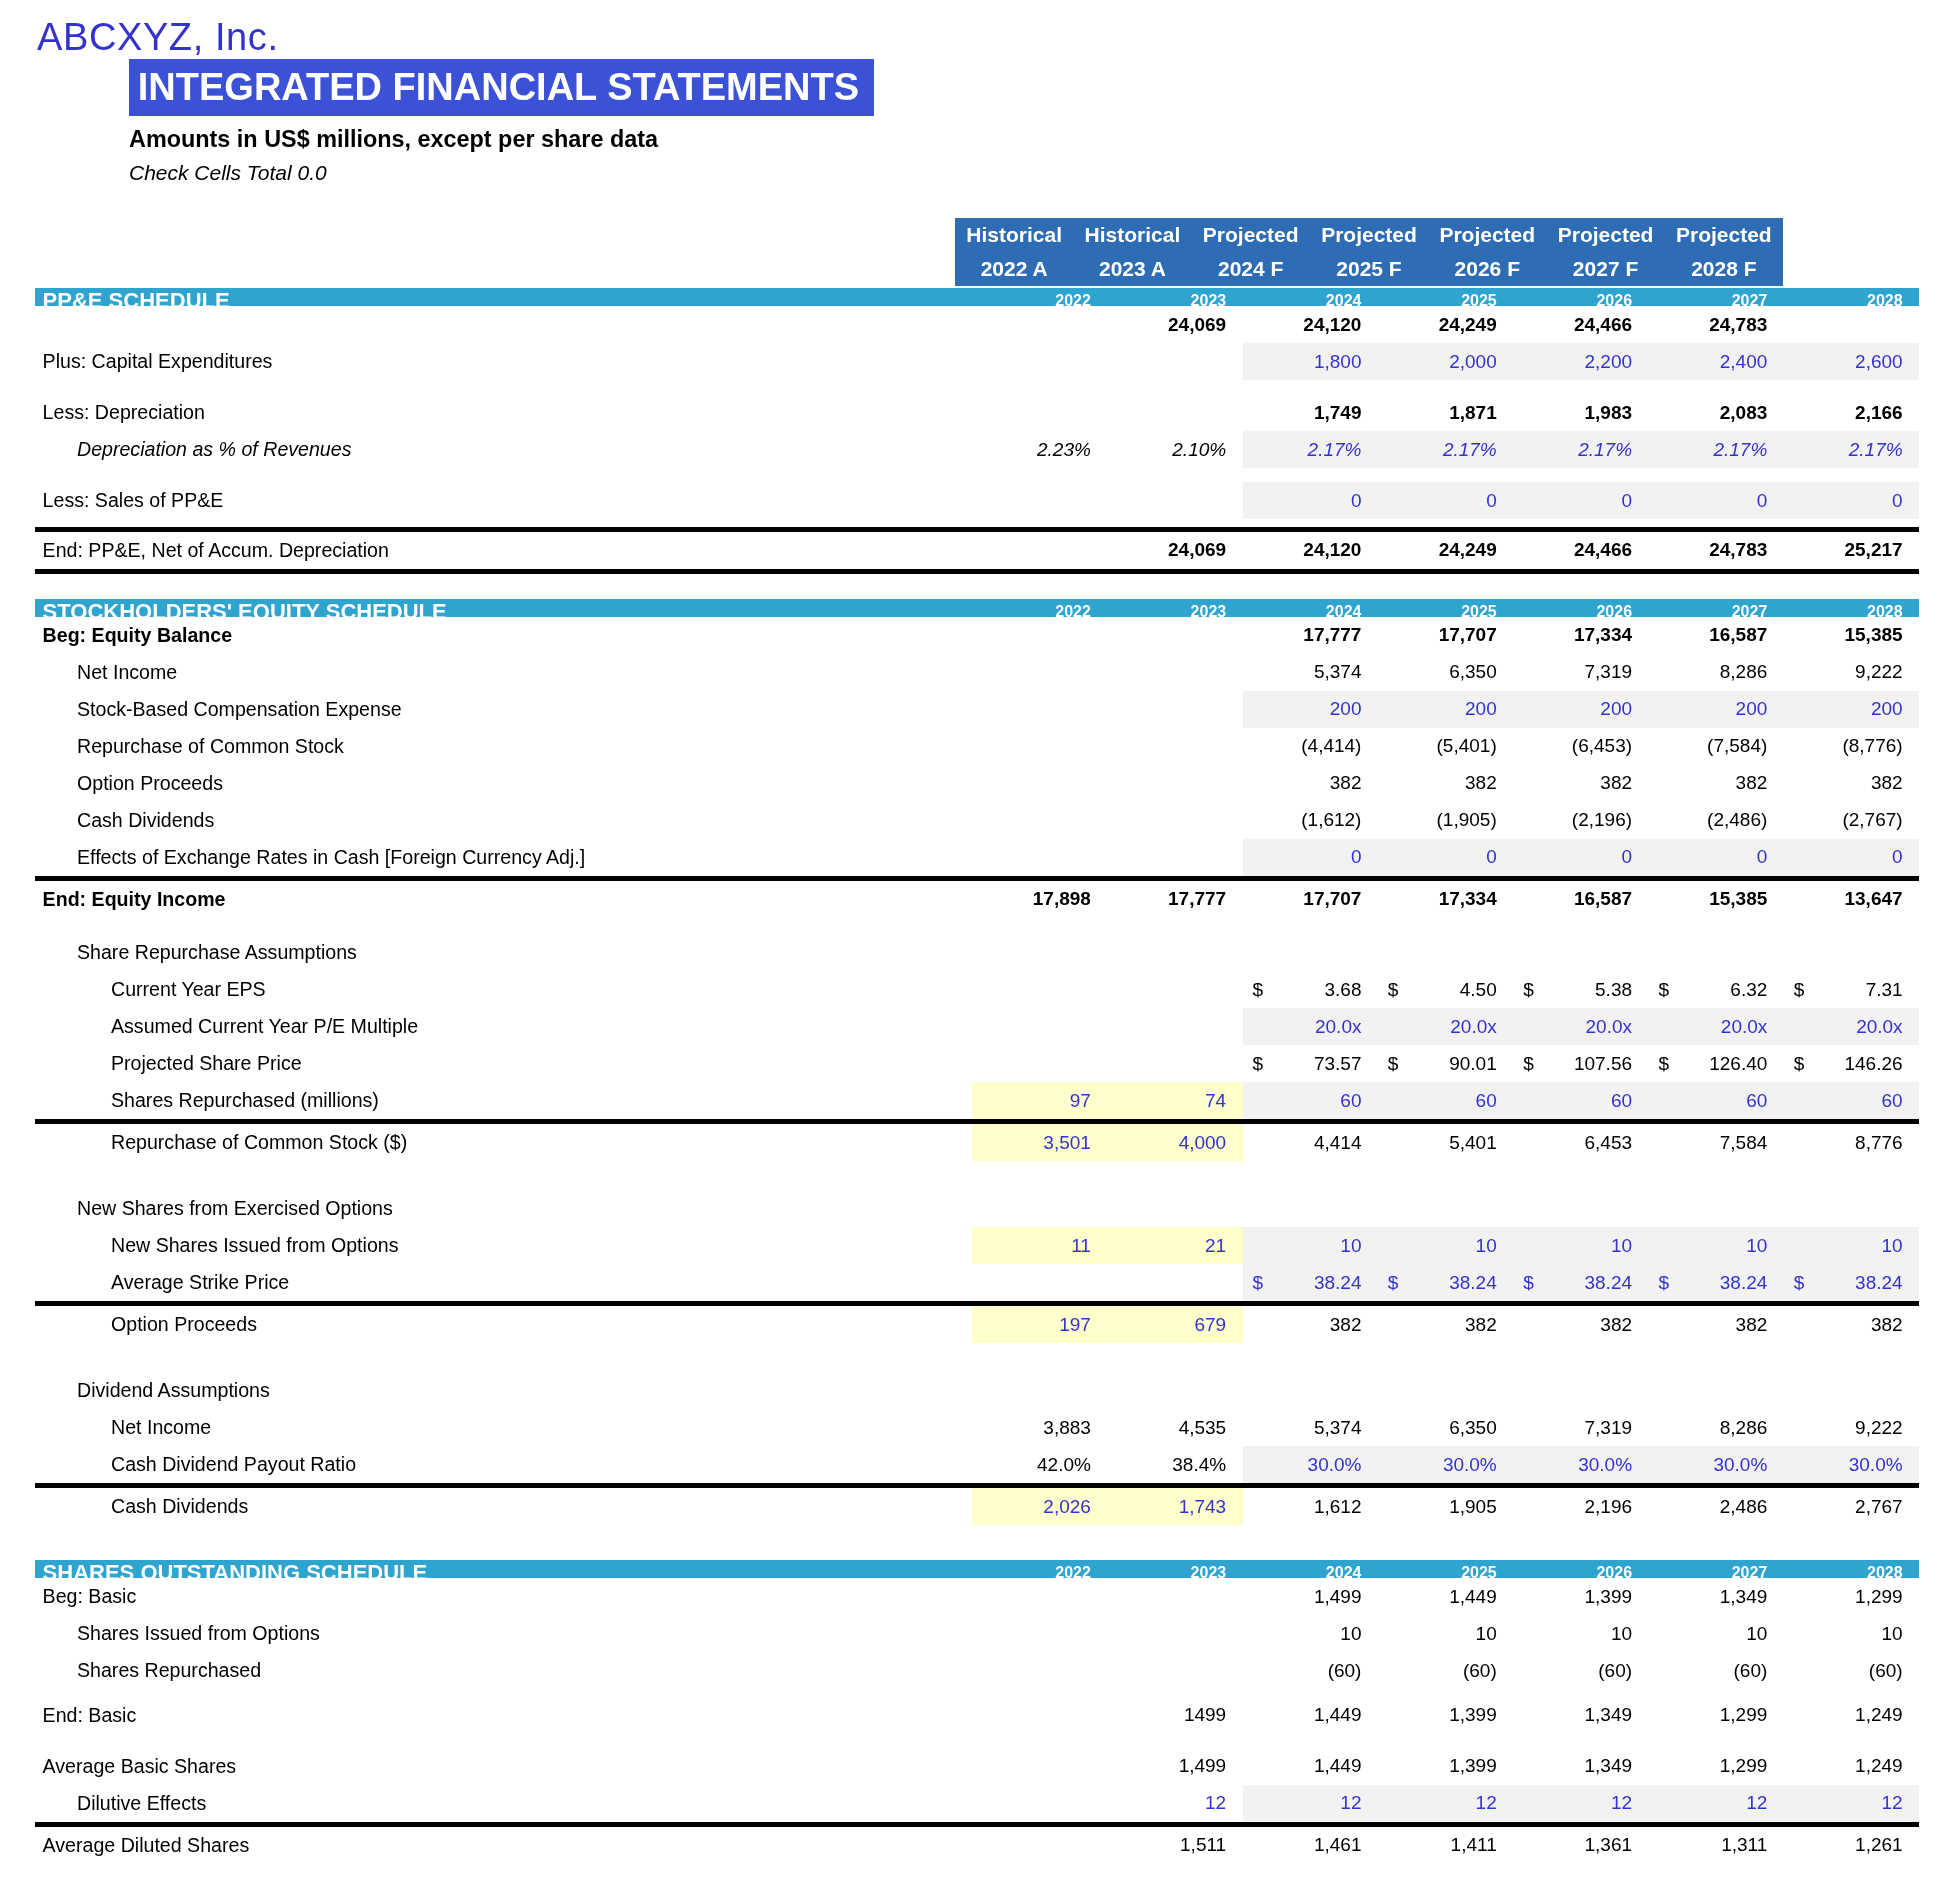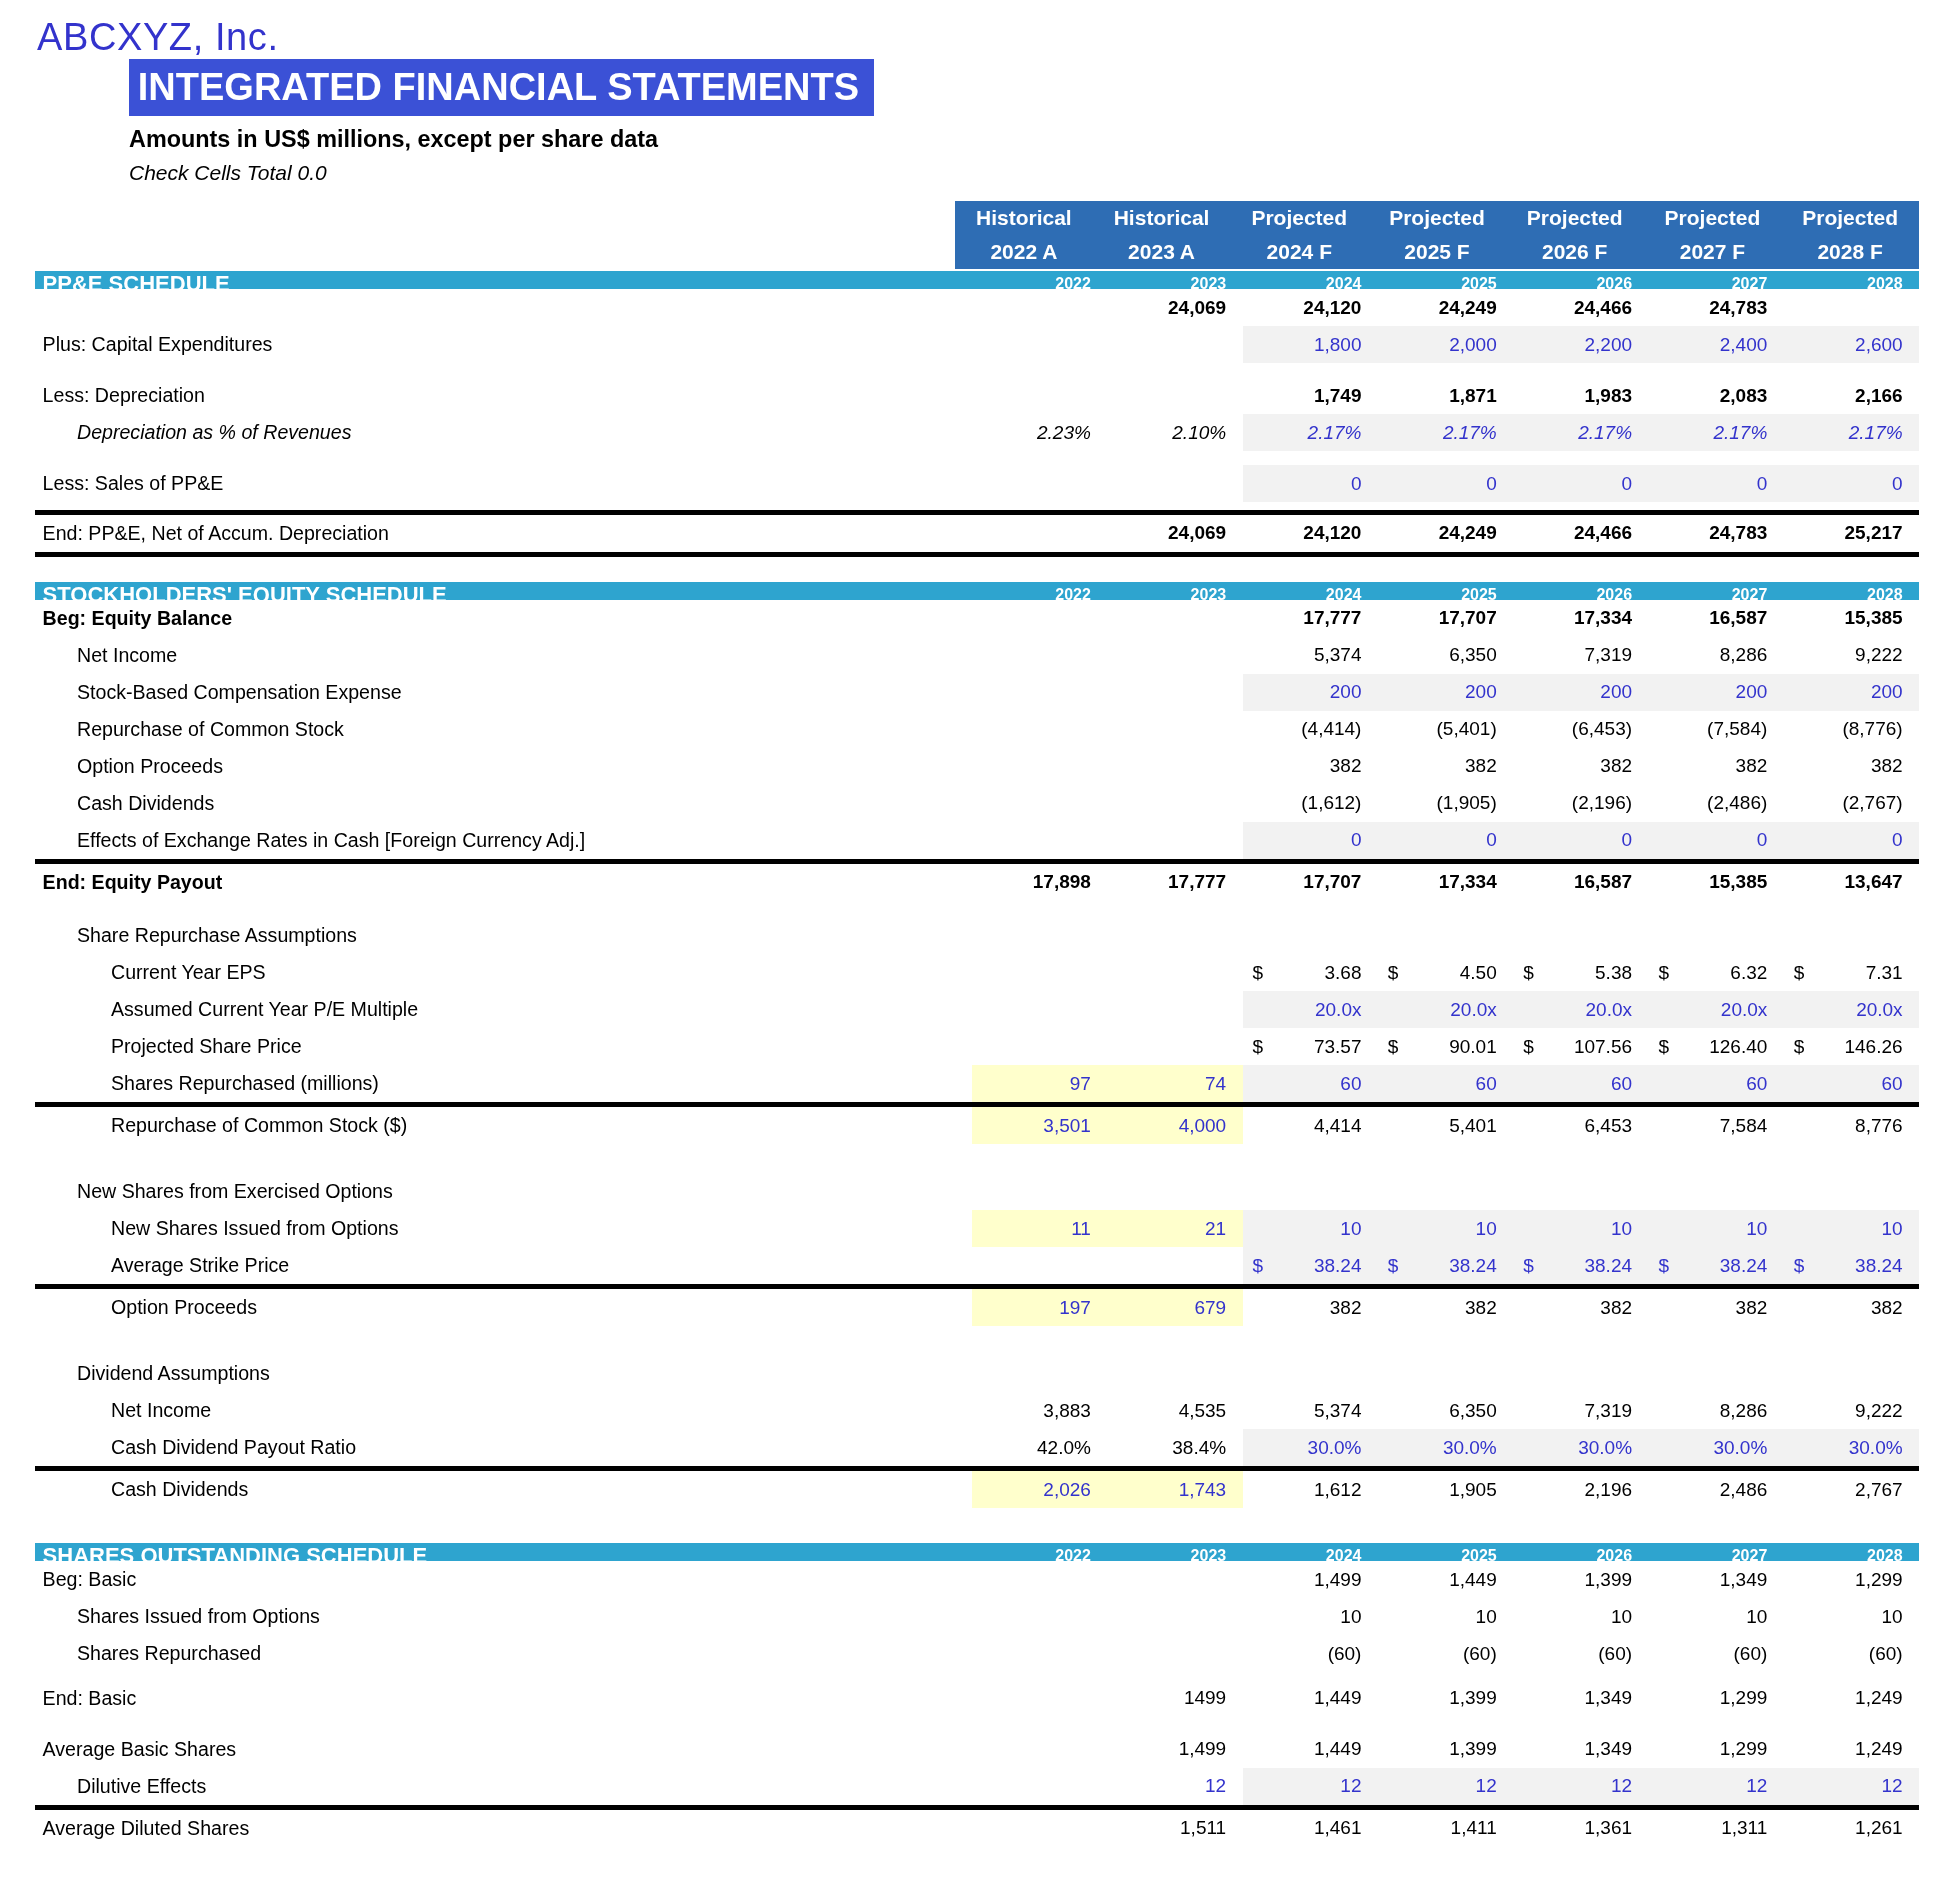--- a/index.html
+++ b/index.html
@@ -4,21 +4,21 @@
 <style>
   html,body{margin:0;padding:0;background:#ffffff;}
   body{width:1946px;height:1903px;overflow:hidden;font-family:"Liberation Sans",sans-serif;color:#000;}
   .logo{margin:16.4px 0 0 37px;font-size:38px;font-weight:normal;color:var(--logoBlue);letter-spacing:0.6px;}
   .title-block{margin-left:129px;}
   .title-bar{display:inline-block;background:var(--titleBlue);color:#fff;
              font-size:38px;font-weight:bold;padding:6.3px 15px 7.6px 8.8px;min-width:675px;box-sizing:border-box;}
   .subtitle{margin-top:10px;font-size:23.4px;font-weight:bold;}
   .check{margin-top:7.6px;font-size:21px;font-style:italic;}
   #table{margin-left:35px;width:1884px;}
-  .hband{margin-left:920px;width:964px;margin-top:16px;background:var(--hdrBlue);color:#fff;font-weight:bold;margin-bottom:2.5px;}
+  .hband{margin-left:920px;width:828px;margin-top:33px;background:var(--hdrBlue);color:#fff;font-weight:bold;margin-bottom:2.5px;}
   .hband .hr{display:grid;grid-template-columns:repeat(7,1fr);height:34px;align-items:center;text-align:center;font-size:21px;}
   .band{display:grid;grid-template-columns:937px repeat(7,1fr);height:18px;background:var(--teal);color:#fff;font-weight:bold;align-items:center;}
   .band .t{font-size:22px;padding-left:7.6px;}
   .band .y{font-size:16px;text-align:right;padding-right:16.4px;}
   .r{display:grid;grid-template-columns:937px repeat(7,1fr);height:37px;align-items:stretch;}
   .lab{display:flex;align-items:center;padding-left:7.6px;font-size:19.6px;white-space:nowrap;}
   .i1 .lab{padding-left:42px;}
   .i2 .lab{padding-left:76px;}
   .lb .lab{font-weight:bold;}
   .li .lab{font-style:italic;}
@@ -215,21 +215,21 @@
           <div class="lab">Effects of Exchange Rates in Cash [Foreign Currency Adj.]</div>
           <div class="v"></div>
           <div class="v"></div>
           <div class="v u g">0</div>
           <div class="v u g">0</div>
           <div class="v u g">0</div>
           <div class="v u g">0</div>
           <div class="v u g">0</div>
         </div>
         <div class="r lb bt">
-          <div class="lab">End: Equity Payout</div>
+          <div class="lab">End: Equity Income</div>
           <div class="v b">17,898</div>
           <div class="v b">17,777</div>
           <div class="v b">17,707</div>
           <div class="v b">17,334</div>
           <div class="v b">16,587</div>
           <div class="v b">15,385</div>
           <div class="v b">13,647</div>
         </div>
         <div style="height: 16.4px;"></div>
         <div class="r i1">

